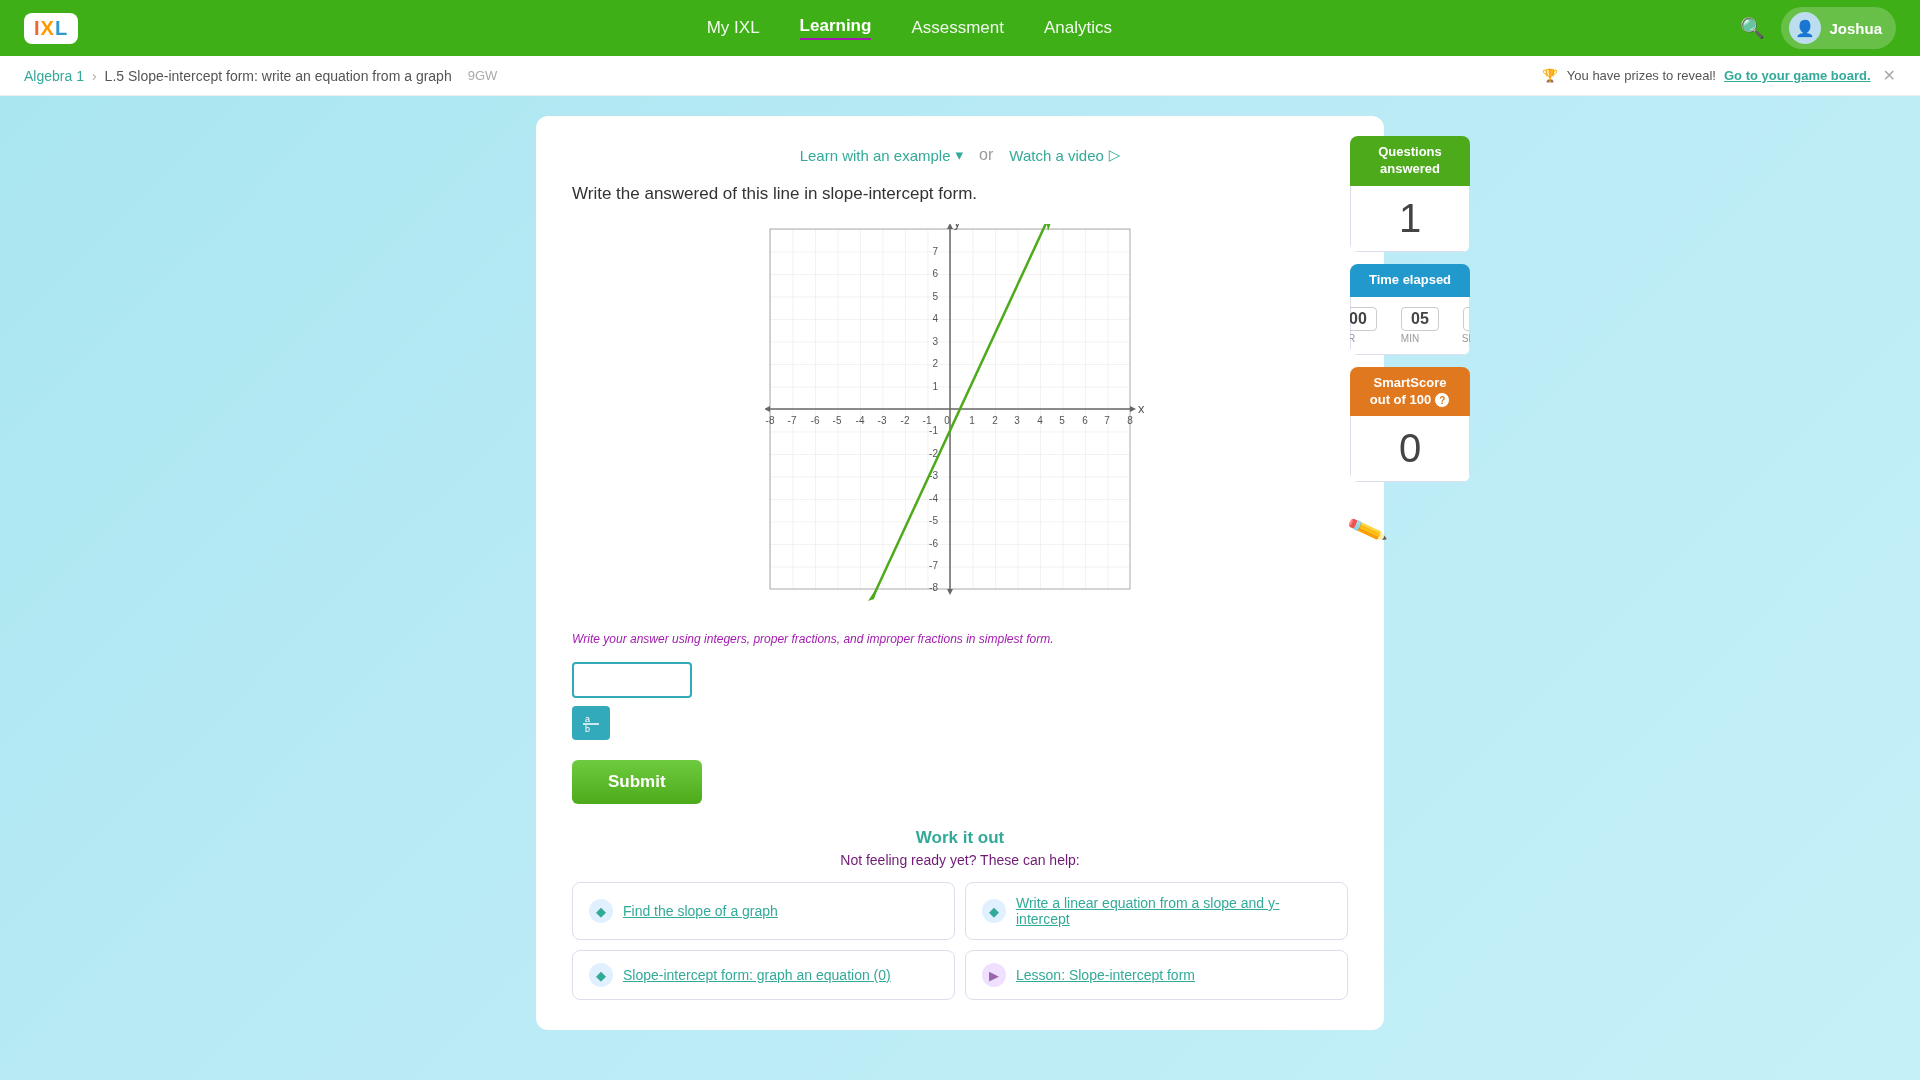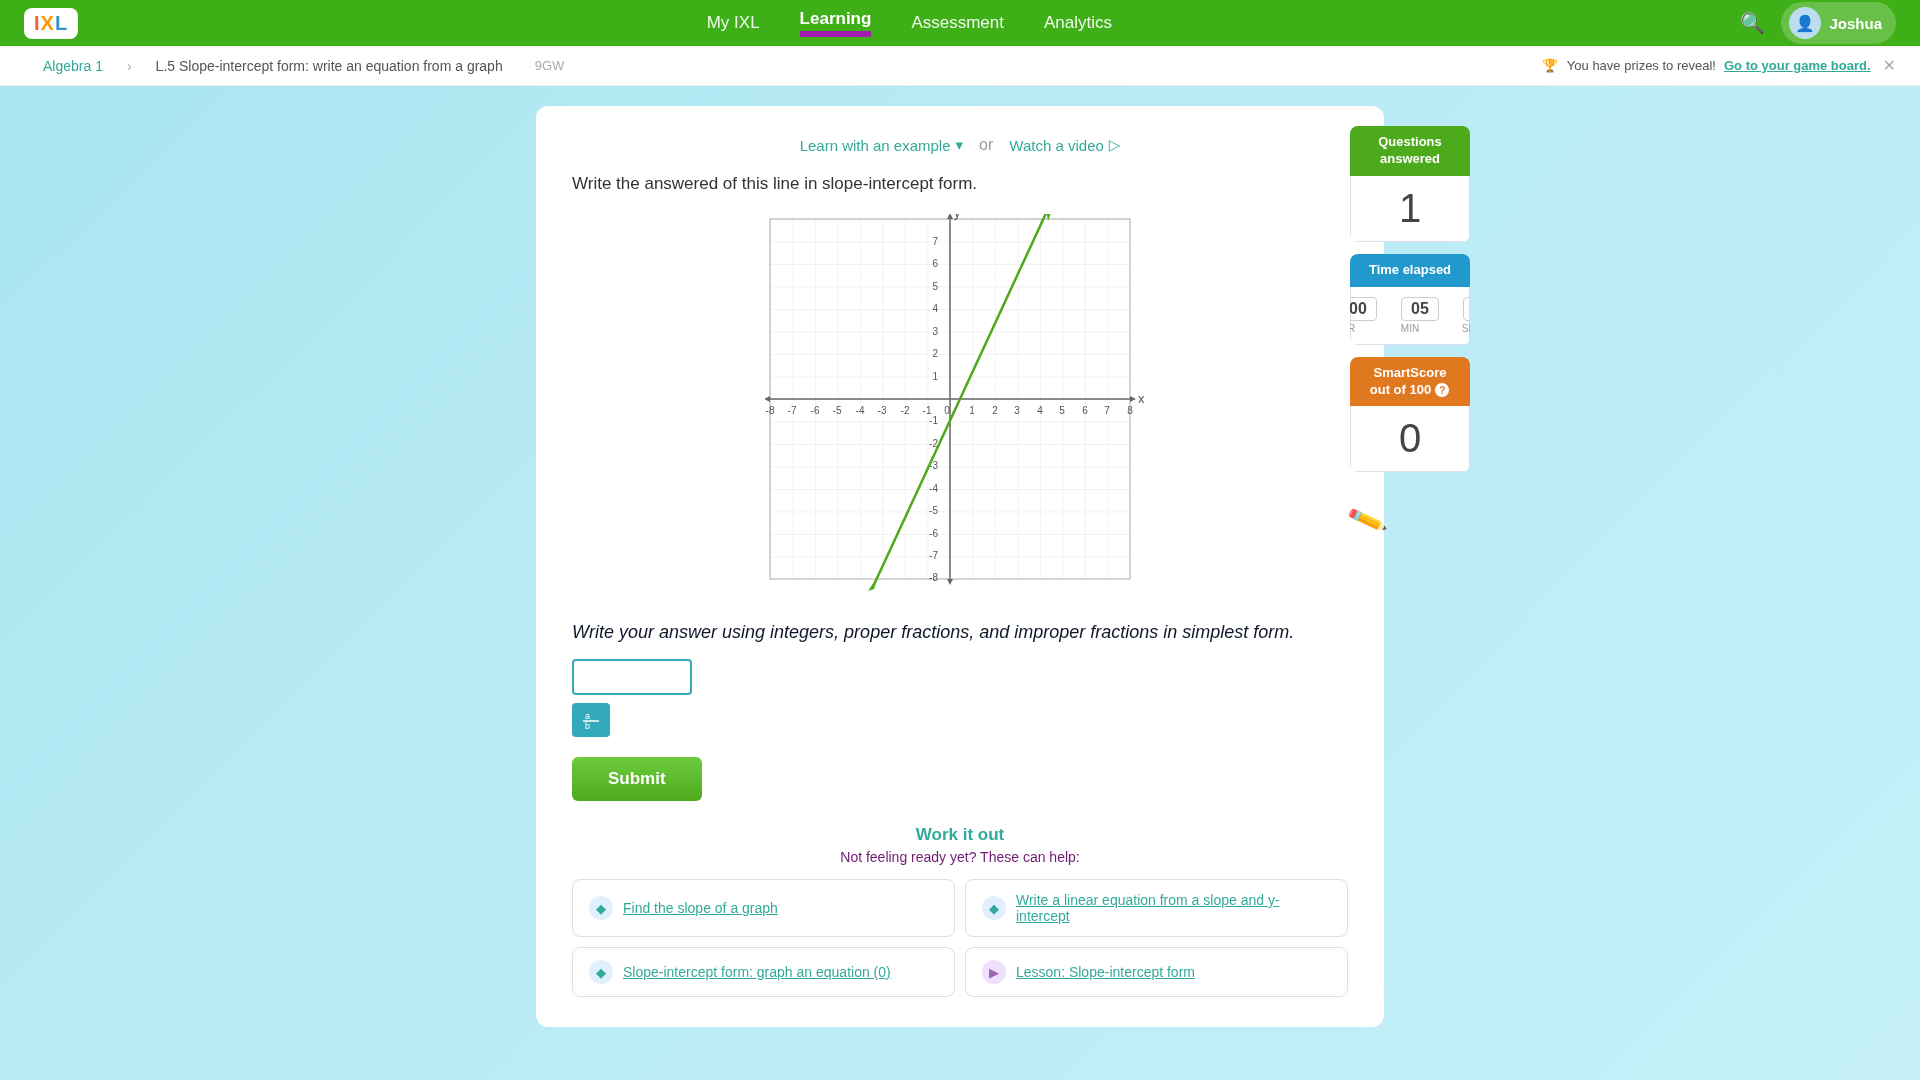--- a/index.html
+++ b/index.html
@@ -6,21 +6,21 @@
     body {
       font-family: -apple-system, BlinkMacSystemFont, 'Segoe UI', sans-serif;
       background: linear-gradient(135deg, #a8e6ef 0%, #b8eaf5 40%, #c5f0f8 100%);
       min-height: 1080px;
       width: 1920px;
     }
 
     
     .top-nav {
       background: #3eaf16;
-      height: 46px;
+      height: 56px;
       display: flex;
       align-items: center;
       justify-content: space-between;
       padding: 0 24px;
     }
     .nav-logo {
       background: white;
       border-radius: 8px;
       padding: 4px 10px;
       font-weight: 900;
@@ -39,21 +39,21 @@
     .nav-links a {
       color: white;
       text-decoration: none;
       font-size: 17px;
       font-weight: 500;
       opacity: 0.92;
     }
     .nav-links a.active {
       font-weight: 700;
       opacity: 1;
-      border-bottom: 6px solid #a21caf;
+      border-bottom: 2px solid #a21caf;
       padding-bottom: 2px;
     }
     .nav-right {
       display: flex;
       align-items: center;
       gap: 16px;
     }
     .search-icon-btn {
       color: white;
       font-size: 20px;
@@ -82,21 +82,21 @@
     
     .breadcrumb-bar {
       background: white;
       padding: 10px 24px;
       display: flex;
       align-items: center;
       justify-content: space-between;
       border-bottom: 1px solid #eee;
       font-size: 14px;
     }
-    .breadcrumb-left { display: flex; align-items: center; gap: 24px; margin-left: 19px; }
+    .breadcrumb-left { display: flex; align-items: center; gap: 8px; }
     .breadcrumb-link { color: #3a9; text-decoration: none; font-weight: 500; }
     .breadcrumb-sep { color: #aaa; }
     .breadcrumb-current { color: #555; font-weight: 500; }
     .breadcrumb-code { color: #aaa; margin-left: 8px; font-size: 13px; }
     .prize-banner {
       display: flex;
       align-items: center;
       gap: 8px;
       font-size: 13px;
       color: #555;
@@ -152,22 +152,22 @@
       display: flex;
       justify-content: center;
       margin-bottom: 18px;
     }
     .graph-svg {
       border: none;
     }
 
     
     .instruction-text {
-      font-size: 18px;
-      color: #0f172a;
+      font-size: 12px;
+      color: #a21caf;
       font-style: italic;
       margin-bottom: 16px;
     }
 
     
     .answer-area {
       display: flex;
       flex-direction: column;
       align-items: flex-start;
       gap: 8px;

